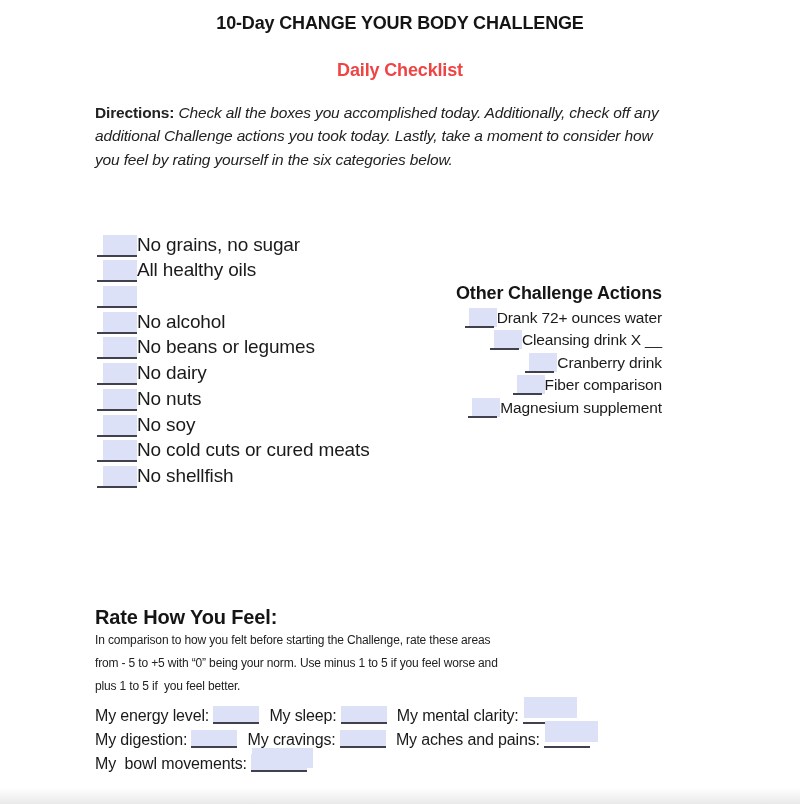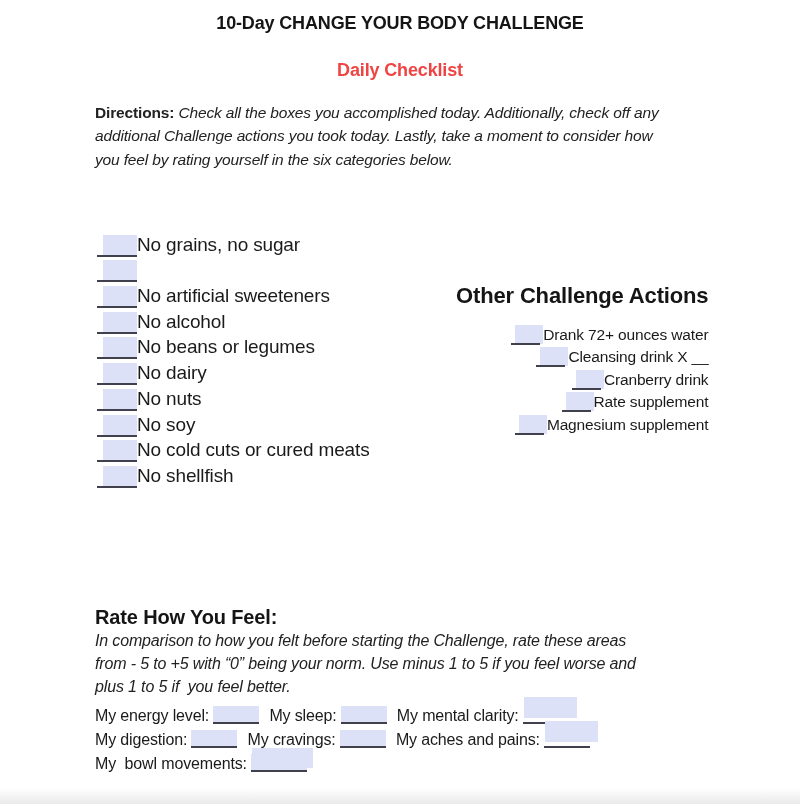--- a/index.html
+++ b/index.html
@@ -40,40 +40,40 @@
     background:#dce1f7; flex:0 0 auto;
   }
   .cbox::after {
     content:""; position:absolute; left:-6px; right:0; bottom:-1px; height:2px;
     background:#41414d;
   }
   .check-label { font-size:19px; line-height:24px; color:#1a1a1a; white-space:pre;margin-top:40px; }
 
   
   .right-col { position:absolute; left:452px; top:283px; }
-  .right-heading { font-size:22px; font-weight:bold; color:#151515; margin:0 0 12px 4px; }
+  .right-heading { font-size:18px; font-weight:bold; color:#151515; margin:0 0 0 4px; }
   .r-row { display:flex; align-items:flex-end; height:22.6px;justify-content:flex-end; }
   .rbox {
     position:relative; width:28px; height:19px; margin-bottom:0px;
     background:#dce1f7; flex:0 0 auto;
   }
   .rbox::after {
     content:""; position:absolute; left:-4px; right:3px; bottom:-1px; height:2px;
     background:#41414d;
   }
   .r-label { font-size:15.5px; line-height:19px; color:#1a1a1a; white-space:pre; }
 
   
   .rate-heading {
     position:absolute; left:95px; top:606px;
     font-size:20px; font-weight:bold; color:#151515;
   }
   .rate-desc {
     position:absolute; left:95px; top:629px; width:640px;
-    font-size:16px; line-height:23.2px; color:#222; white-space:pre-wrap;font-style:italic;
+    font-size:12px; line-height:23.2px; color:#222; white-space:pre-wrap;
   }
   .ratings { position:absolute; left:95px; top:704px; font-size:16px; }
   .rating-line { height:24.2px; line-height:24.2px; white-space:pre; }
   .rating-label { color:#1a1a1a; white-space:pre; }
   .blank {
     position:relative; display:inline-block; width:46px; height:18px;
     background:#dce1f7; border-bottom:2px solid #41414d;
     vertical-align:-3px; margin:0 6px 0 4px;
   }
   .blank--raised { background:transparent; }
@@ -105,24 +105,24 @@
 additional Challenge actions you took today. Lastly, take a moment to consider how
 you feel by rating yourself in the six categories below.</span></p>
 
   <div class="left-list">
     <div class="check-row">
       <span class="cbox"></span>
       <span class="check-label">No grains, no sugar</span>
     </div>
     <div class="check-row">
       <span class="cbox"></span>
+      <span class="check-label">All healthy oils</span>
     </div>
     <div class="check-row">
       <span class="cbox"></span>
-      <span class="check-label">No artificial sweeteners</span>
     </div>
     <div class="check-row">
       <span class="cbox"></span>
       <span class="check-label">No alcohol</span>
     </div>
     <div class="check-row">
       <span class="cbox"></span>
       <span class="check-label">No beans or legumes</span>
     </div>
     <div class="check-row">
@@ -156,21 +156,21 @@
     <div class="r-row">
       <span class="rbox"></span>
       <span class="r-label">Cleansing drink X __</span>
     </div>
     <div class="r-row">
       <span class="rbox"></span>
       <span class="r-label">Cranberry drink</span>
     </div>
     <div class="r-row">
       <span class="rbox"></span>
-      <span class="r-label">Rate supplement</span>
+      <span class="r-label">Fiber comparison</span>
     </div>
     <div class="r-row">
       <span class="rbox"></span>
       <span class="r-label">Magnesium supplement</span>
     </div>
   </div>
 
   <div class="rate-heading">Rate How You Feel:</div>
   <div class="rate-desc">In comparison to how you felt before starting the Challenge, rate these areas
 from - 5 to +5 with “0” being your norm. Use minus 1 to 5 if you feel worse and

